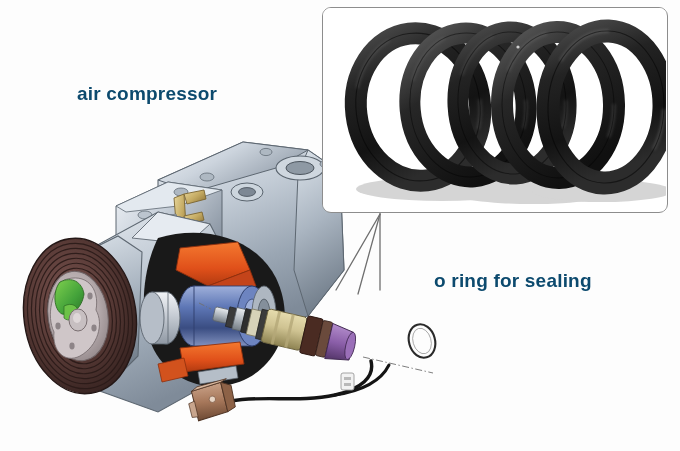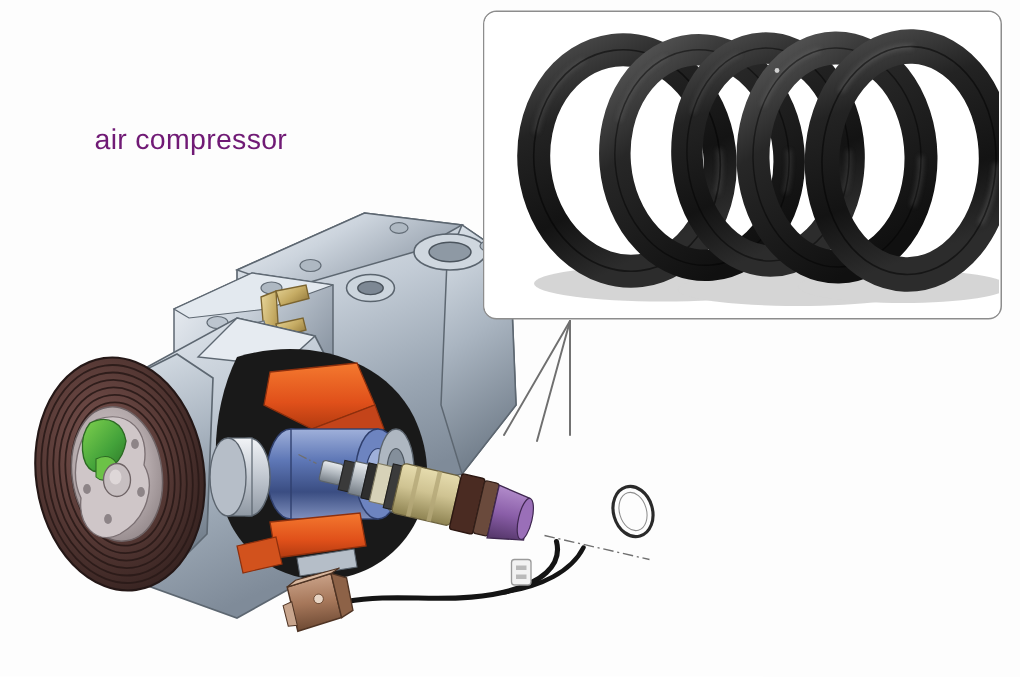--- a/index.html
+++ b/index.html
@@ -6,24 +6,25 @@
   body{
     width:680px;height:451px;
     background:#ffffff;
     font-family:"Liberation Sans", sans-serif;
     overflow:hidden;
     position:relative;
   }
   #stage{position:absolute;left:0;top:0;width:680px;height:451px;background:#fdfdfd;}
   .lbl{
     position:absolute;
-    color:#701a75;
+    color:#0c4a6e;
     white-space:nowrap;
-    font-weight:400;
+    font-weight:700;
     letter-spacing:.2px;
+    margin-left:14px;
   }
   #label-air-compressor{left:63px;top:83px;font-size:19px;}
   #label-o-ring{left:420px;top:270px;font-size:19px;}
   #oring-box{
     position:absolute;left:322px;top:7px;width:346px;height:206px;
     border:1.5px solid #8d8d8d;border-radius:9px;background:#ffffff;
     box-sizing:border-box;overflow:hidden;
   }
   #watermark{
     position:absolute;left:150px;top:424px;width:400px;height:24px;
@@ -337,16 +338,17 @@
         <ellipse cx="284" cy="100" rx="58" ry="76" fill="none" stroke="#7d7d7d" stroke-width="3.4" opacity=".38" stroke-dasharray="60 215" stroke-dashoffset="18" filter="url(#blurSm)"></ellipse>
         <ellipse cx="284" cy="100" rx="58" ry="76" fill="none" stroke="#000" stroke-width="1.1" opacity=".5"></ellipse>
       </g>
 
       <circle cx="196" cy="40" r="1.6" fill="#e9e9e9" opacity=".85"></circle>
     </svg>
   </div>
 
   <div class="lbl" id="label-air-compressor">air compressor</div>
 
+  <div class="lbl" id="label-o-ring">o ring for sealing</div>
 
   <div id="watermark"></div>
 
 </div>
 
 </body></html>

